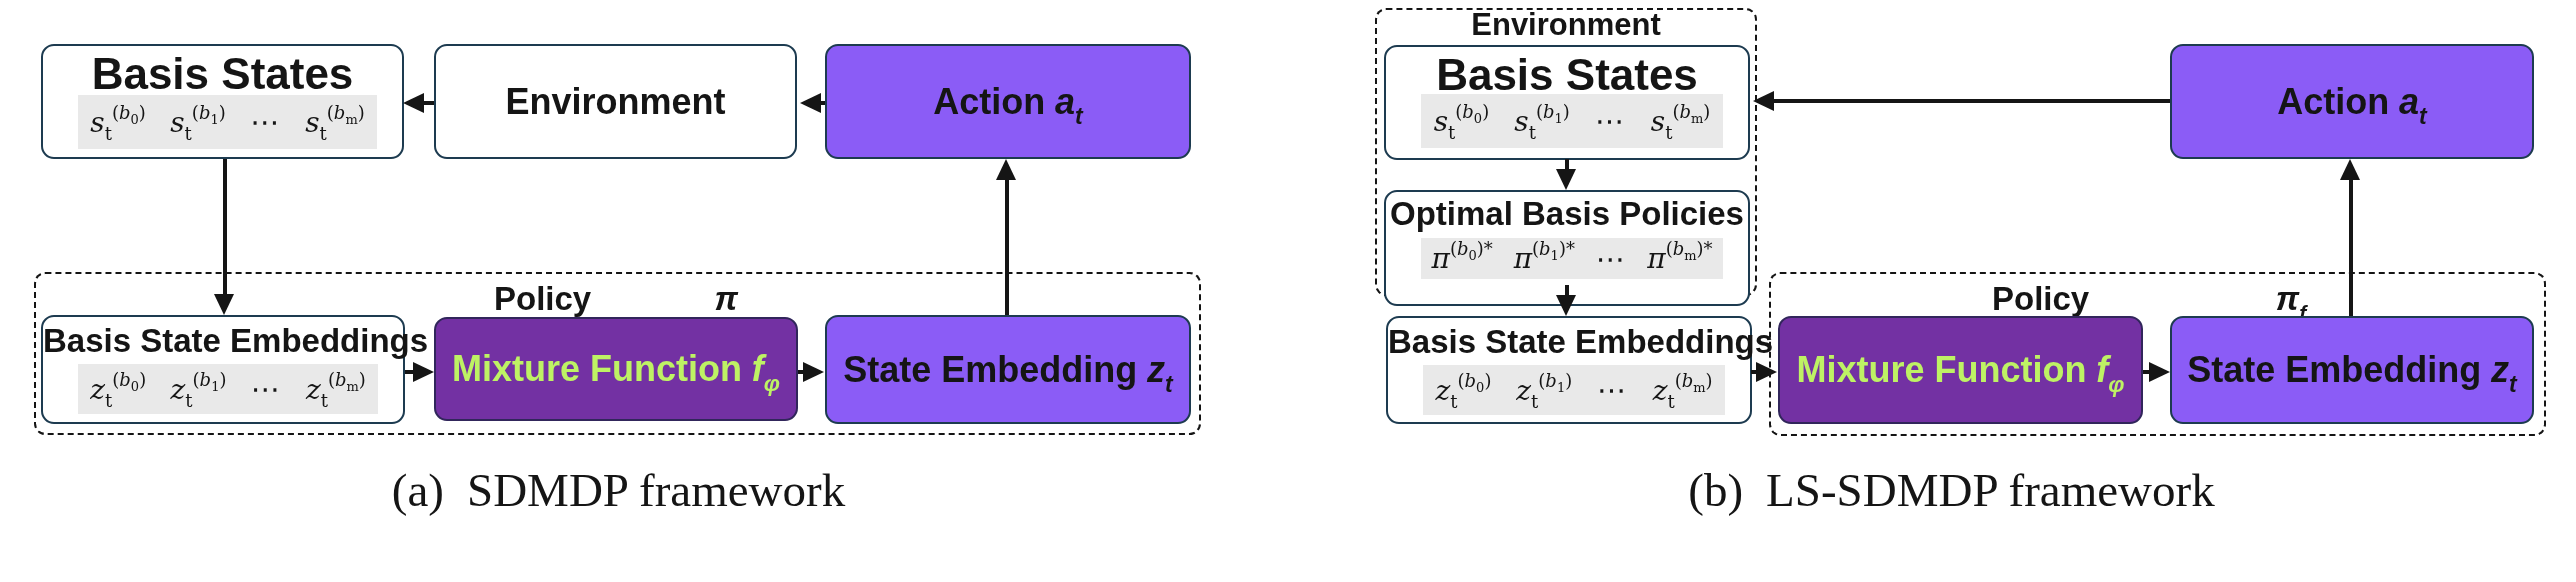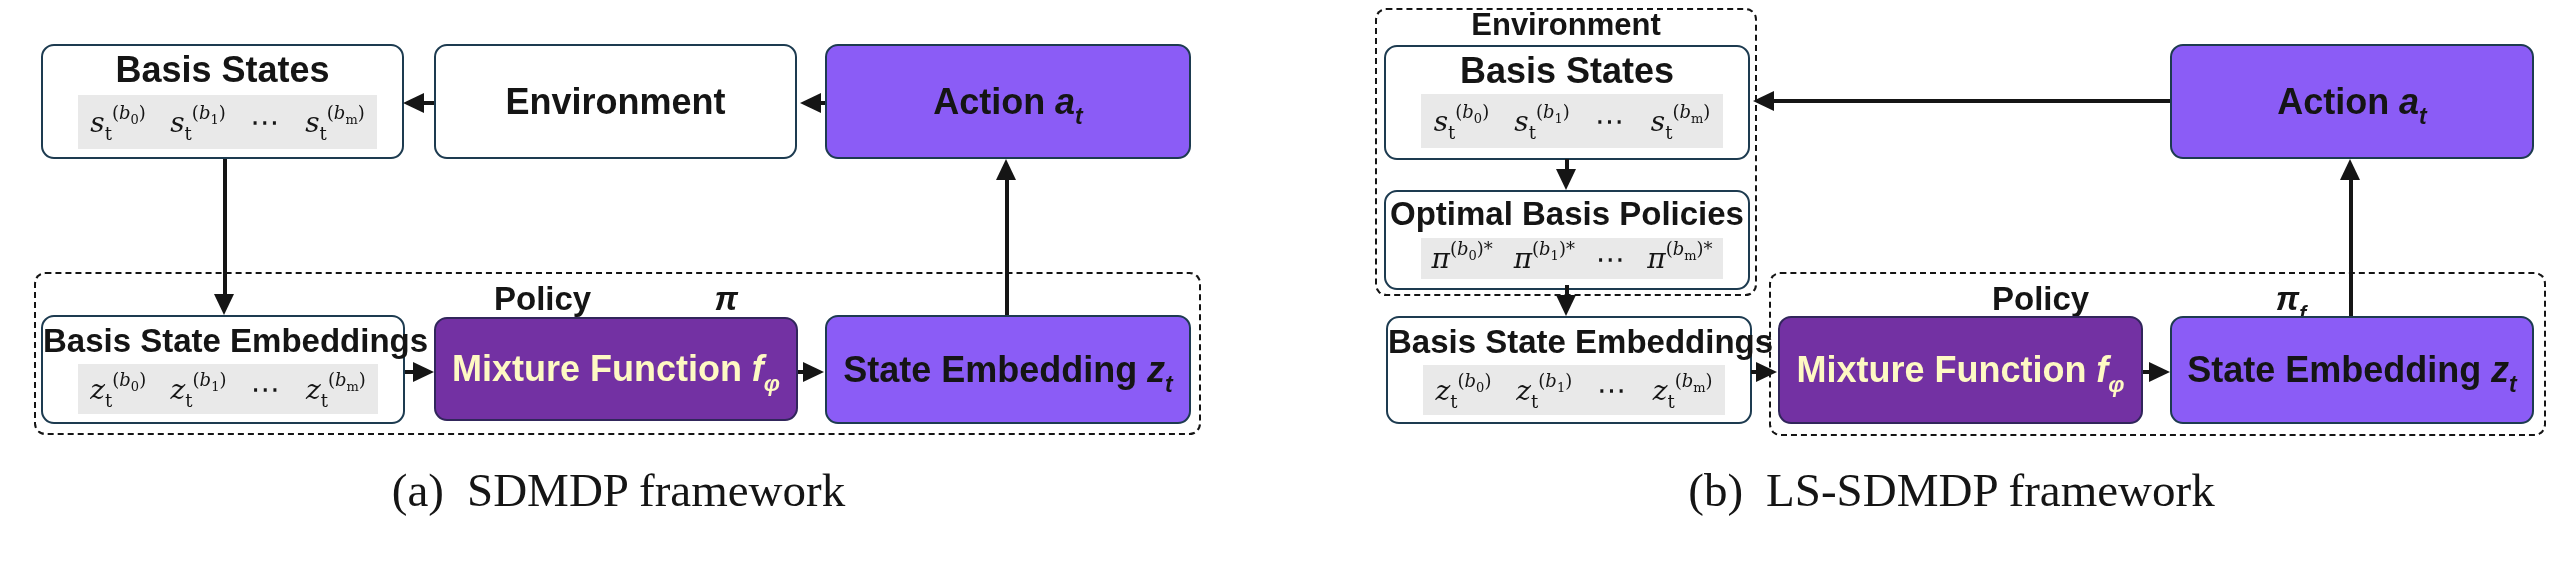--- a/index.html
+++ b/index.html
@@ -4,28 +4,28 @@
 <style>
   html,body{margin:0;padding:0;background:#ffffff;}
   .canvas{position:relative;width:2576px;height:582px;background:#ffffff;overflow:hidden;
           font-family:"Liberation Sans",sans-serif;color:#151515;}
   
   .box{position:absolute;border:2.4px solid #1d3b50;border-radius:13px;background:#ffffff;
        box-sizing:border-box;z-index:2;}
   .box.blue{background:#8b5cf6;}
   .box.purple{background:#7331a3;border-color:#31265b;}
   .dashed{position:absolute;border:2.4px dashed #151515;border-radius:11.4px;box-sizing:border-box;z-index:1;}
-  .btitle{text-align:center;font-weight:600;font-size:36px;line-height:1.15;margin-top:3.3px;white-space:nowrap;}
+  .btitle{text-align:center;font-weight:600;font-size:44px;line-height:1.15;margin-top:3.3px;white-space:nowrap;}
   .btitle.sm{font-size:33px;margin-top:4.9px;}
   .strip{position:absolute;left:8.1px;right:25px;background:#e9e9e9;display:flex;
          justify-content:space-around;align-items:center;z-index:2;margin-left:27px;}
   .center-label{display:flex;align-items:center;justify-content:center;height:100%;
                 font-weight:600;font-size:36px;white-space:nowrap;}
   .center-label .math{margin-left:9.8px;}
-  .whitetext{color:#fef9c3;}
+  .whitetext{color:#bef264;}
   
   .math{font-family:Liberation Sans, sans-serif;}
   .math i{font-style:italic;}
   .mitem{font-family:"DejaVu Serif",serif;font-size:28px;white-space:nowrap;}
   .mitem i{font-style:italic;}
   .mitem sub{font-size:18px;vertical-align:-8.1px;line-height:0;}
   .mitem sup{font-size:18px;vertical-align:13px;line-height:0;}
   .mitem sup sub{font-size:13px;vertical-align:-4.9px;}
   .mdots{font-family:"DejaVu Serif",serif;font-size:29px;letter-spacing:1.6px;}
   .tmath{font-size:36px;}
@@ -153,21 +153,21 @@
     <div class="box" style="left:1384px;top:45px;width:366px;height:115px;">
       <div class="btitle">Basis States</div>
       <div class="strip" style="top:47px;height:54px;">
         <span class="mitem"><i>s</i><sub>t</sub><sup><span>(</span><i>b</i><sub>0</sub><span>)</span></sup></span>
         <span class="mitem"><i>s</i><sub>t</sub><sup><span>(</span><i>b</i><sub>1</sub><span>)</span></sup></span>
         <span class="mdots">⋯</span>
         <span class="mitem"><i>s</i><sub>t</sub><sup><span>(</span><i>b</i><sub>m</sub><span>)</span></sup></span>
       </div>
     </div>
 
-    <div class="box" style="left:1384px;top:190px;width:366px;height:100px;">
+    <div class="box" style="left:1384px;top:190px;width:366px;height:116px;">
       <div class="btitle sm" style="margin-top:3.3px;">Optimal Basis Policies</div>
       <div class="strip" style="top:46px;height:41px;">
         <span class="mitem"><i>π</i><sup><span>(</span><i>b</i><sub>0</sub><span>)*</span></sup></span>
         <span class="mitem"><i>π</i><sup><span>(</span><i>b</i><sub>1</sub><span>)*</span></sup></span>
         <span class="mdots">⋯</span>
         <span class="mitem"><i>π</i><sup><span>(</span><i>b</i><sub>m</sub><span>)*</span></sup></span>
       </div>
     </div>
 
     <div class="box" style="left:1386px;top:316px;width:366px;height:108px;">

